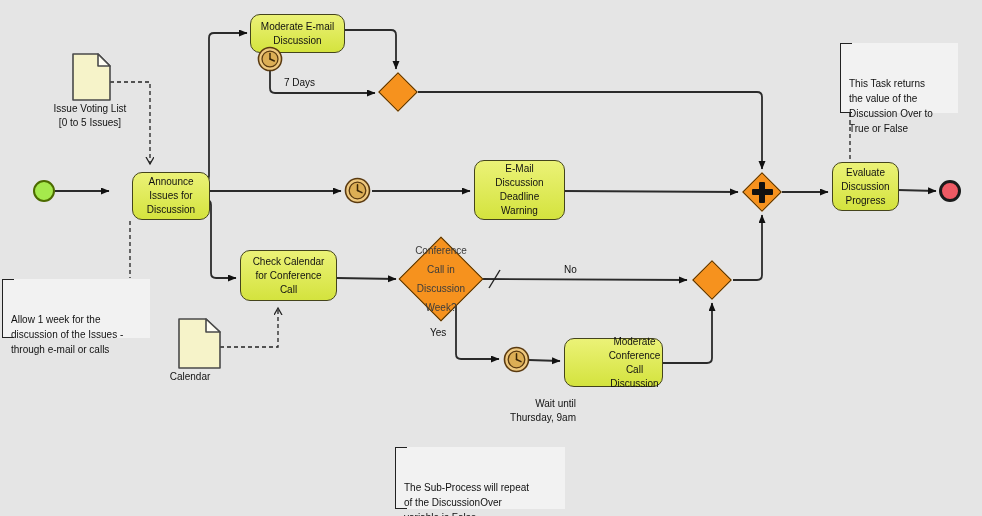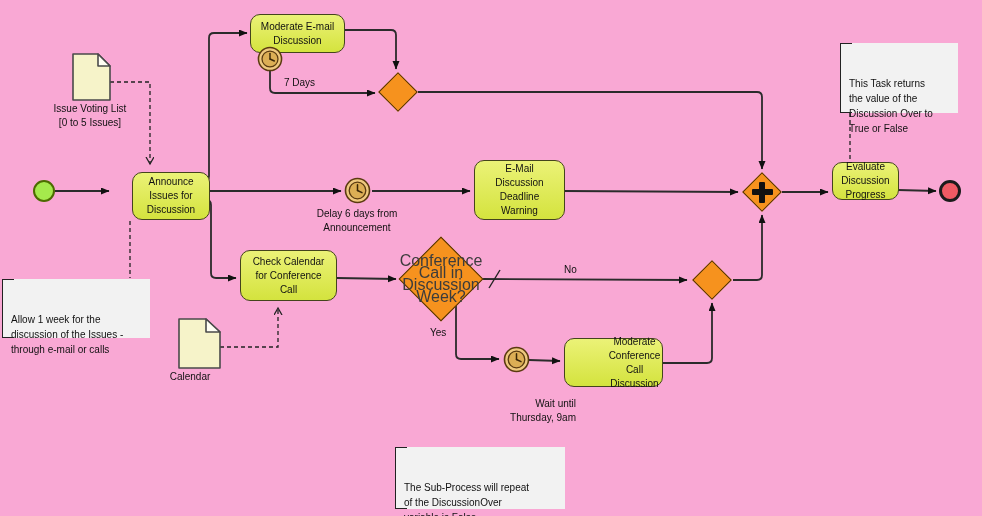--- a/index.html
+++ b/index.html
@@ -4,36 +4,36 @@
 <style>
   :root{
     --task-fill-top:#ebf277; --task-fill-bottom:#d4e33e; --task-border:#44441c;
     --gateway-fill:#f6921e; --gateway-border:#4d3000;
     --start-fill:#a5e94c; --start-border:#4c6b00;
     --end-fill:#ef5a64; --end-border:#1b1b1b;
     --timer-outer:#eec87e; --timer-inner:#dcae55; --timer-border:#5a3a10;
     --doc-fill:#f6f3c9; --annotation-fill:#f2f2f2; --line:#2b2b2b;
   }
   html,body{margin:0;padding:0;background:#fff;}
-  #canvas{position:relative;width:982px;height:516px;background:#f9a8d4;overflow:hidden;
+  #canvas{position:relative;width:982px;height:516px;background:#e5e5e5;overflow:hidden;
           font-family:"Liberation Sans",sans-serif;color:#111;}
   #edges{position:absolute;left:0;top:0;z-index:0;}
   #edges path.flow{fill:none;stroke:var(--line);stroke-width:1.8;}
   #edges path.assoc{fill:none;stroke:#222;stroke-width:1.3;stroke-dasharray:4 3;}
   #edges line.slash{stroke:#222;stroke-width:1.4;}
   .node{position:absolute;z-index:2;}
   .task{border:1.7px solid var(--task-border);border-radius:10px;
         background:linear-gradient(180deg,var(--task-fill-top),var(--task-fill-bottom));
         display:flex;align-items:center;justify-content:center;text-align:center;
         font-size:10px;line-height:14px;white-space:pre-line;box-sizing:border-box;}
   .gw-box{display:flex;align-items:center;justify-content:center;}
   .diamond{position:absolute;inset:6px;background:var(--gateway-fill);
            border:1.7px solid var(--gateway-border);transform:rotate(45deg);}
   .gw-big .diamond{inset:12px;}
-  .gw-label{position:relative;z-index:3;font-size:16px;line-height:12px;text-align:center;
+  .gw-label{position:relative;z-index:3;font-size:10px;line-height:19px;text-align:center;
             color:#3c3c3c;white-space:pre-line;}
   .plus-h{position:absolute;left:50%;top:50%;width:21px;height:5.5px;margin:-2.75px 0 0 -10.5px;
           background:#111;border-radius:1px;z-index:3;}
   .plus-v{position:absolute;left:50%;top:50%;width:5.5px;height:21px;margin:-10.5px 0 0 -2.75px;
           background:#111;border-radius:1px;z-index:3;}
   .event{border-radius:50%;box-sizing:border-box;}
   .start{width:22px;height:22px;background:var(--start-fill);border:2px solid var(--start-border);}
   .end{width:22px;height:22px;background:var(--end-fill);border:3.2px solid var(--end-border);}
   .timer .t-outer{fill:var(--timer-outer);stroke:var(--timer-border);stroke-width:1.6;}
   .timer .t-inner{fill:var(--timer-inner);stroke:var(--timer-border);stroke-width:1.3;}
@@ -110,21 +110,21 @@
 Warning</div>
 
   <div class="node task" style="left:240px;top:250px;width:97px;height:51px;">Check Calendar
 for Conference
 Call</div>
 
   <div class="node task" style="left:564px;top:338px;width:99px;height:49px;padding-left:42px;">Moderate
 Conference Call
 Discussion</div>
 
-  <div class="node task" style="left:832px;top:162px;width:67px;height:38px;">Evaluate
+  <div class="node task" style="left:832px;top:162px;width:67px;height:49px;">Evaluate
 Discussion
 Progress</div>
 
   <div class="node gw-box" style="left:378px;top:72px;width:40px;height:40px;">
     <div class="diamond"></div>
   </div>
 
   <div class="node gw-box gw-big" style="left:399px;top:237px;width:84px;height:84px;">
     <div class="diamond"></div>
     <div class="gw-label">Conference
@@ -167,22 +167,20 @@
     <path class="doc-fold" d="M28,1 L28,14 L42,14 Z"></path>
   </svg>
 
   <div class="lbl center" style="left:30px;top:102px;width:120px;">Issue Voting List
 [0 to 5 Issues]</div>
 
   <div class="lbl center" style="left:150px;top:370px;width:80px;">Calendar</div>
 
   <div class="lbl" style="left:284px;top:76px;">7 Days</div>
 
-  <div class="lbl center" style="left:297px;top:207px;width:120px;">Delay 6 days from
-Announcement</div>
 
   <div class="lbl center" style="left:456px;top:397px;width:120px;text-align:right;">Wait until
 Thursday, 9am</div>
 
   <div class="lbl" style="left:564px;top:263px;">No</div>
 
   <div class="lbl" style="left:430px;top:326px;">Yes</div>
 
   <div class="annotation" style="left:840px;top:43px;width:118px;height:70px;">
     <div class="bracket"></div>

